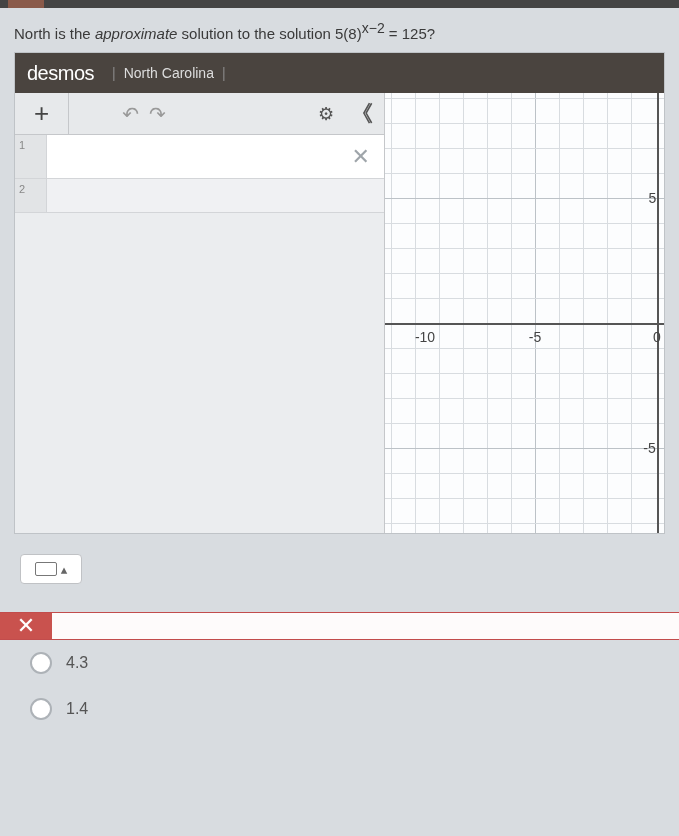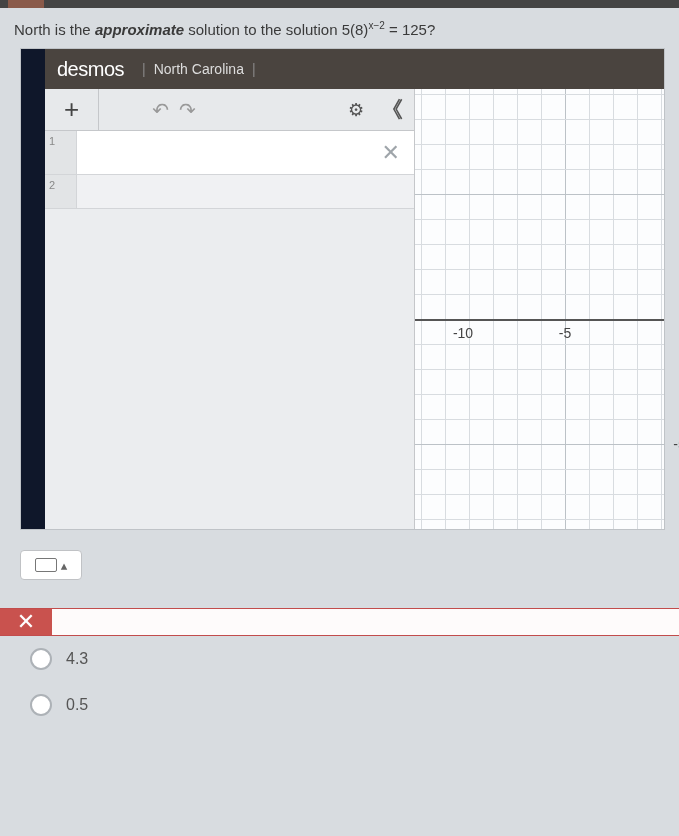--- a/index.html
+++ b/index.html
@@ -19,27 +19,26 @@
     position: absolute;
     top: 0; left: 8px;
     width: 36px; height: 8px;
     background: #8a5a4a;
   }
   .question {
     padding: 12px 14px 10px 14px;
     font-size: 15px;
     color: #3a3a3a;
   }
-  .question em { font-style: italic; font-weight: 700; }
-  .question sup { font-size: 10px; }
+  .question em { font-style: italic; font-weight: 400; }
+  .question sup { font-size: 14px; }
   .desmos-wrap {
-    margin: 0 14px 0 20px;
+    margin: 0 14px 0 14px;
     border: 1px solid #bfc3c7;
-    background: #0f172a;
-    padding-left: 24px;
+    background: #8b5cf6;
   }
   .desmos-header {
     background: #4a443f;
     color: #ddd;
     height: 40px;
     display: flex;
     align-items: center;
     padding: 0 12px;
     font-size: 14px;
   }
@@ -288,21 +287,21 @@
       <div class="grid-line" style="top:305px;left:0;height:1px;width:100%"></div>
       <div class="grid-line" style="top:330px;left:0;height:1px;width:100%"></div>
       <div class="grid-line grid-major" style="top:355px;left:0;height:1px;width:100%"></div>
       <div class="grid-line" style="top:380px;left:0;height:1px;width:100%"></div>
       <div class="grid-line" style="top:405px;left:0;height:1px;width:100%"></div>
       <div class="grid-line" style="top:430px;left:0;height:1px;width:100%"></div>
 
       <div class="axis" style="top:230px;left:0;height:1.5px;width:100%"></div>
       <div class="axis" style="left:272px;top:0;width:1.5px;height:100%"></div>
 
-      <span class="tick-label" style="left:48px;top:232px">-10</span>
+      <span class="tick-label" style="left:40px;top:232px">-10</span>
       <span class="tick-label" style="left:150px;top:232px">-5</span>
       <span class="tick-label" style="left:272px;top:232px">0</span>
       <span class="tick-label tick-label-y" style="left:272px;top:105px">5</span>
       <span class="tick-label tick-label-y" style="left:272px;top:355px">-5</span>
     </div>
   </div>
 </div>
 
 <div class="keyboard-toggle">
   <span class="kb-icon"></span>
@@ -312,15 +311,15 @@
 <div class="answers">
   <div class="answer-wrong">
     <div class="wrong-x">✕</div>
   </div>
   <div class="answer">
     <span class="radio"></span>
     <span>4.3</span>
   </div>
   <div class="answer">
     <span class="radio"></span>
-    <span>0.5</span>
+    <span>1.4</span>
   </div>
 </div>
 
 </body></html>

